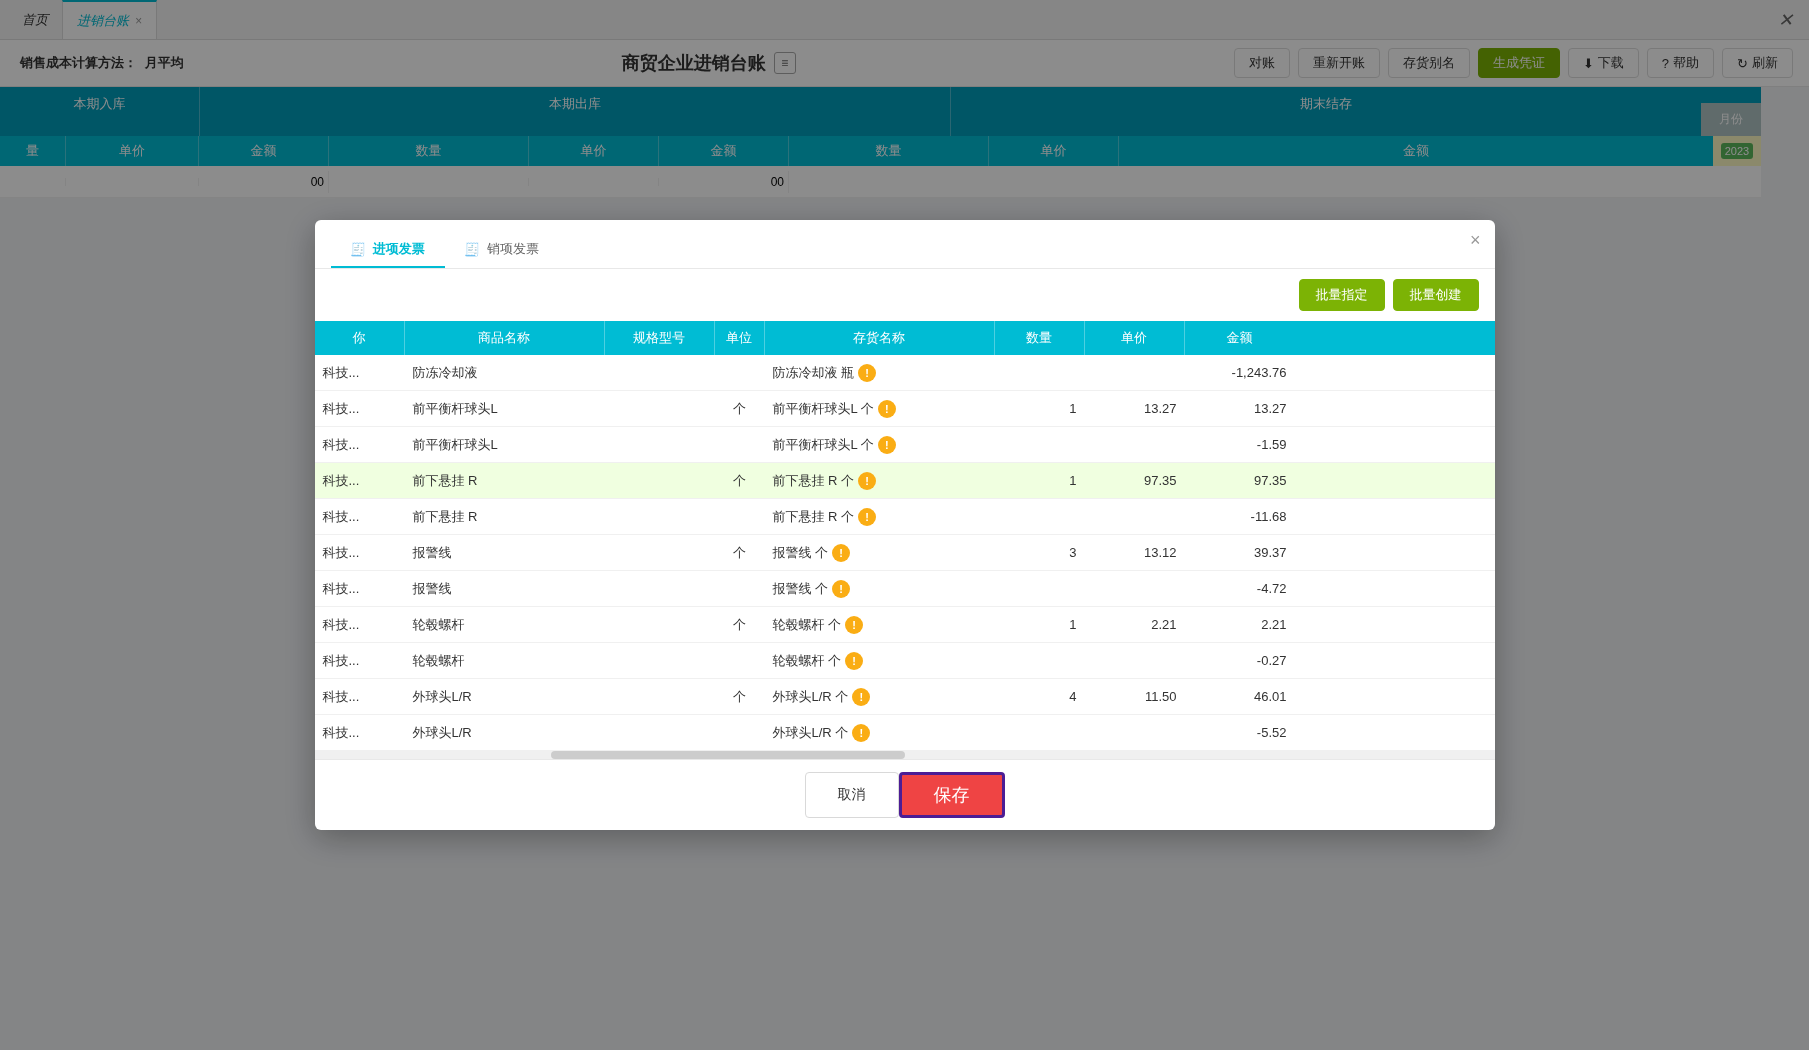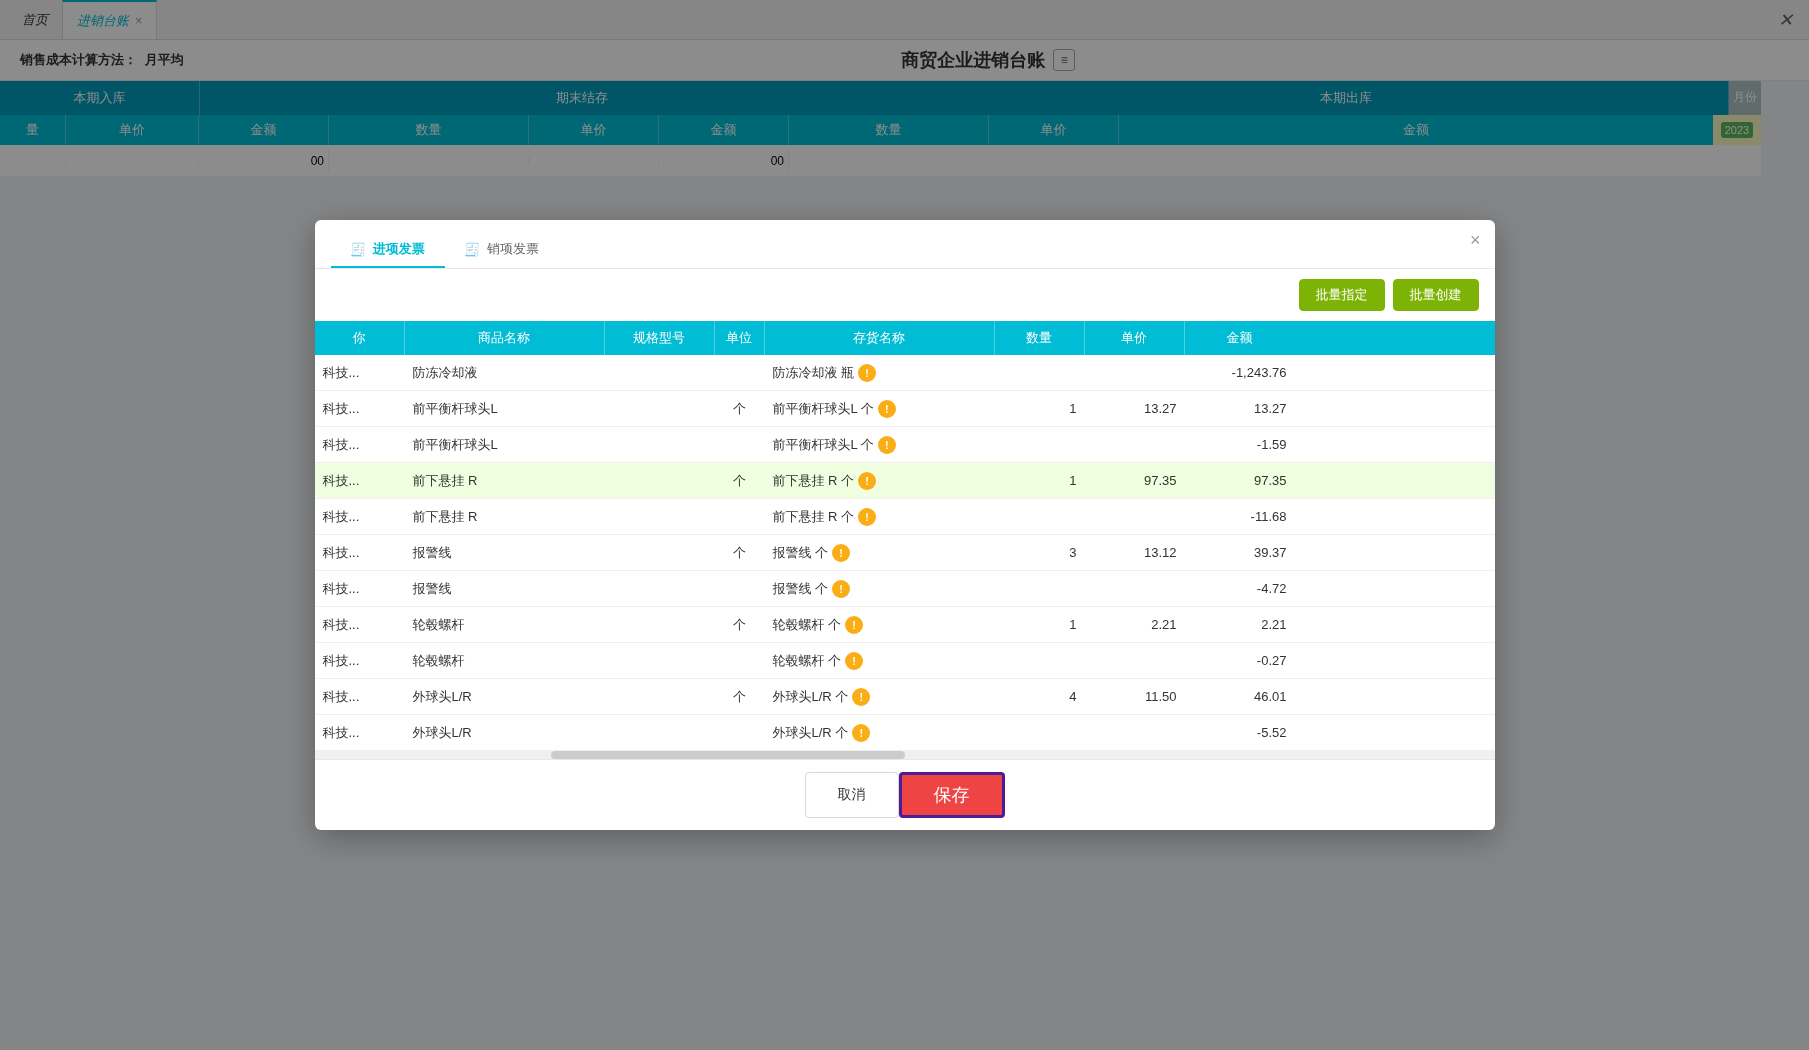--- a/index.html
+++ b/index.html
@@ -96,27 +96,42 @@
 
   <div class="header-bar">
     <div class="cost-method">
       <span>销售成本计算方法：</span>
       <span>月平均</span>
     </div>
     <div class="page-title">
       <span>商贸企业进销台账</span>
       <span class="page-title-icon">≡</span>
     </div>
+    <div class="toolbar-buttons">
+      <button class="btn">对账</button>
+      <button class="btn">重新开账</button>
+      <button class="btn">存货别名</button>
+      <button class="btn btn-primary">生成凭证</button>
+      <button class="btn">
+        <span>⬇</span>下载
+      </button>
+      <button class="btn">
+        <span>?</span>帮助
+      </button>
+      <button class="btn">
+        <span>↻</span>刷新
+      </button>
+    </div>
   </div>
 
   <div style="display:flex; background:#009dba; color:#fff; margin-right:48px;">
     <div style="width:200px; text-align:center; padding:8px 0; font-size:13px; border-right:1px solid rgba(255,255,255,0.3);">本期入库</div>
+    <div style="flex:1; text-align:center; padding:8px 0; font-size:13px; border-right:1px solid rgba(255,255,255,0.3);">本期出库</div>
     <div style="flex:1; text-align:center; padding:8px 0; font-size:13px;">期末结存</div>
-    <div style="flex:1; text-align:center; padding:8px 0; font-size:13px; border-right:1px solid rgba(255,255,255,0.3);">本期出库</div>
-    <div style="width:32px; background:#b0c4c4; text-align:center; padding:8px 0; font-size:12px; color:#fff;">月份</div>
+    <div style="width:60px; background:#b0c4c4; text-align:center; padding:8px 0; font-size:12px; color:#fff;margin-top:16px;">月份</div>
   </div>
   <div style="display:flex; background:#00bcd4; color:#fff; margin-right:48px;">
     <div style="width:66px; text-align:center; padding:6px 4px; border-right:1px solid rgba(255,255,255,0.3); font-size:13px;">量</div>
     <div style="width:133px; text-align:center; padding:6px 4px; border-right:1px solid rgba(255,255,255,0.3); font-size:13px;">单价</div>
     <div style="width:130px; text-align:center; padding:6px 4px; border-right:1px solid rgba(255,255,255,0.3); font-size:13px;">金额</div>
     <div style="width:200px; text-align:center; padding:6px 4px; border-right:1px solid rgba(255,255,255,0.3); font-size:13px;">数量</div>
     <div style="width:130px; text-align:center; padding:6px 4px; border-right:1px solid rgba(255,255,255,0.3); font-size:13px;">单价</div>
     <div style="width:130px; text-align:center; padding:6px 4px; border-right:1px solid rgba(255,255,255,0.3); font-size:13px;">金额</div>
     <div style="width:200px; text-align:center; padding:6px 4px; border-right:1px solid rgba(255,255,255,0.3); font-size:13px;">数量</div>
     <div style="width:130px; text-align:center; padding:6px 4px; border-right:1px solid rgba(255,255,255,0.3); font-size:13px;">单价</div>

